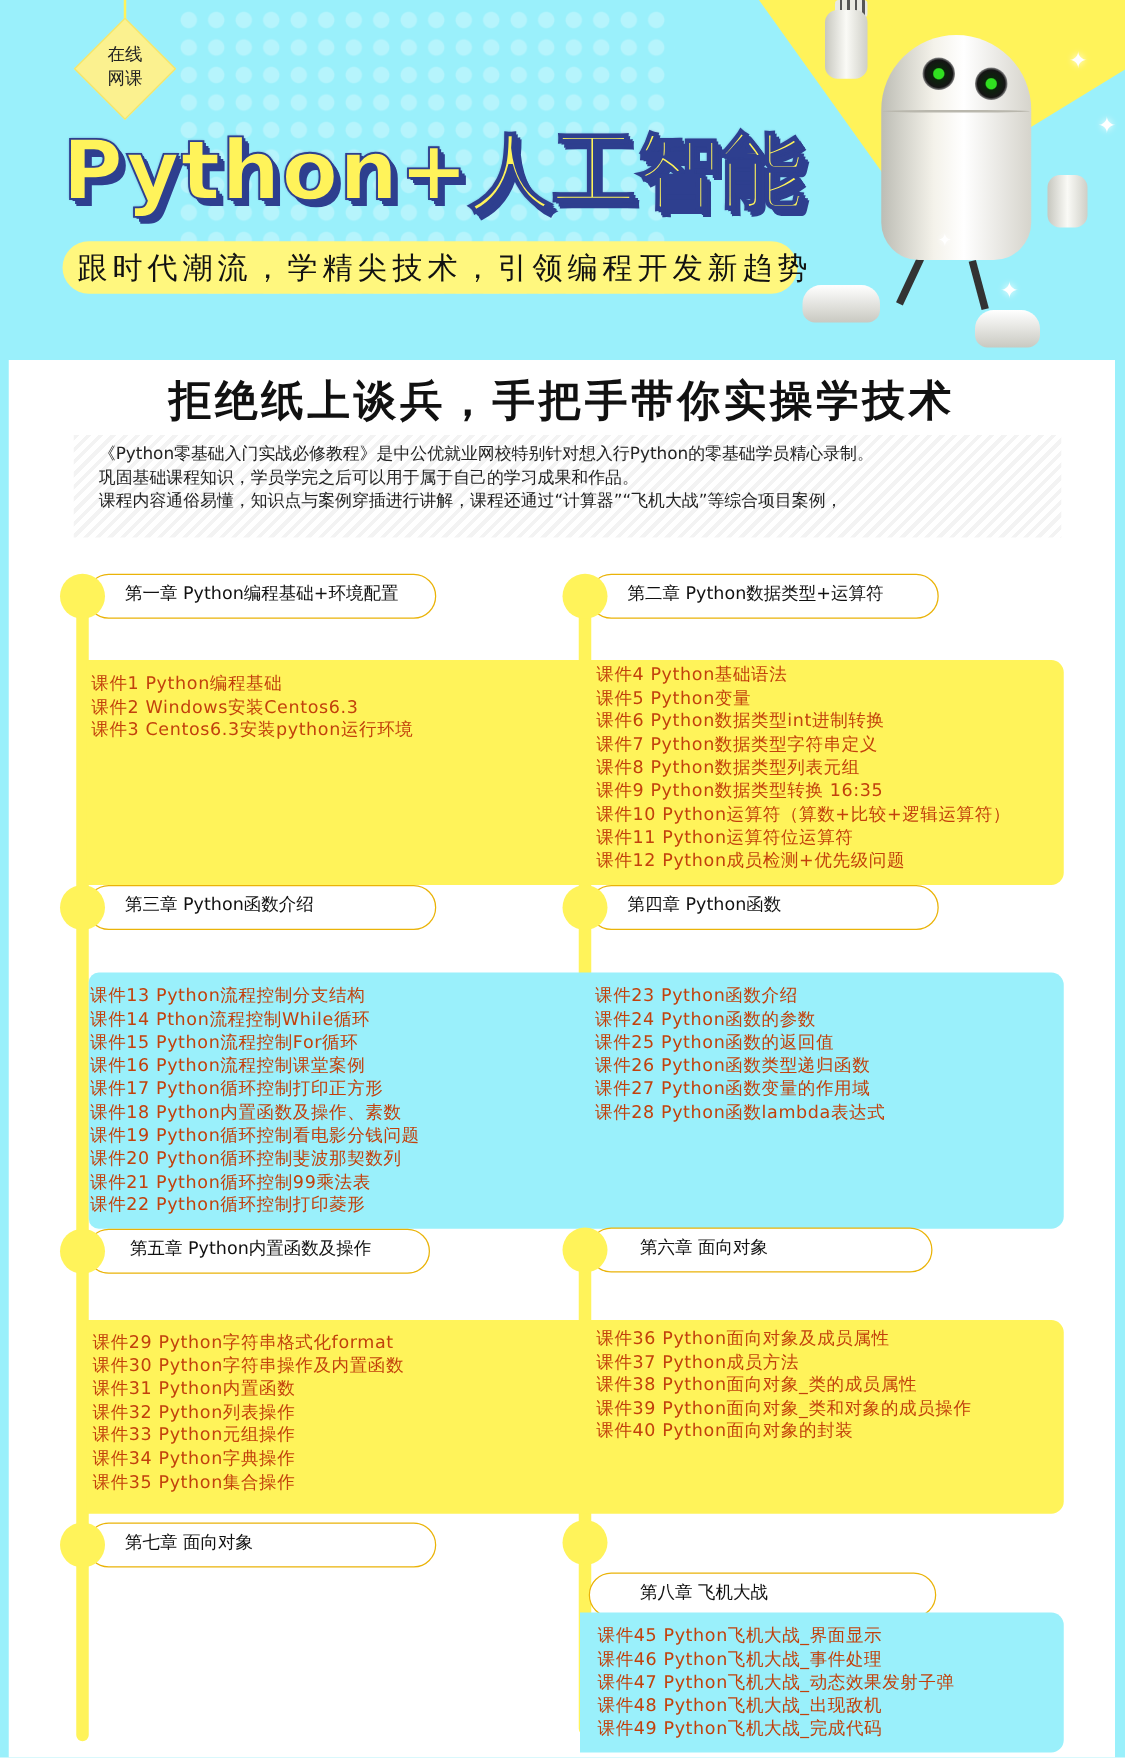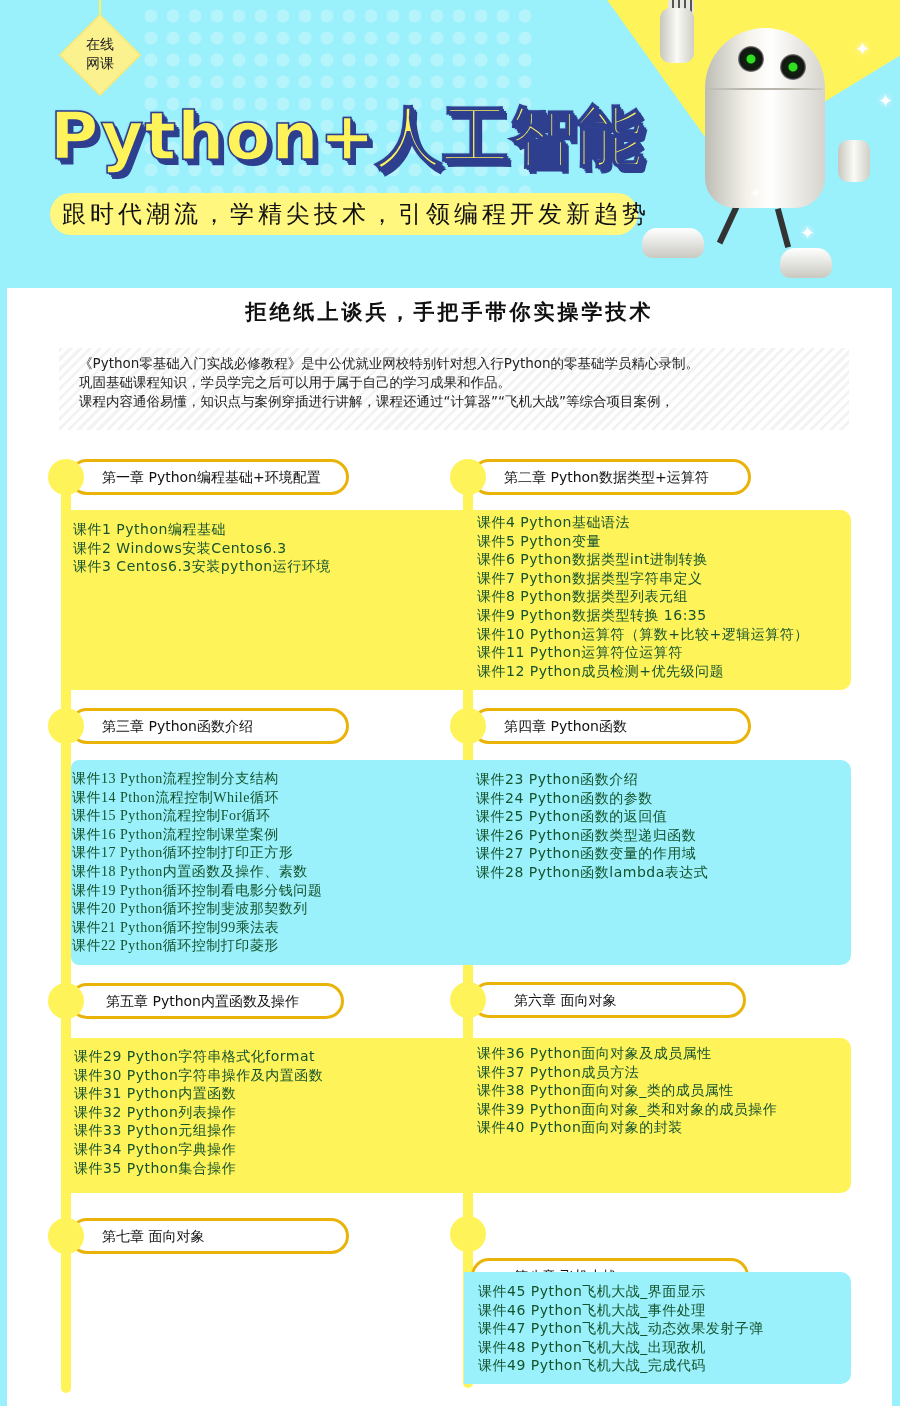--- a/index.html
+++ b/index.html
@@ -86,39 +86,39 @@
   .robot .foot.r { left: 150px; top: 248px; width: 52px; }
   .robot .leg { position: absolute; width: 6px; height: 40px; background: #333; }
   .robot .leg.l { left: 95px; top: 205px; transform: rotate(25deg); }
   .robot .leg.r { left: 150px; top: 208px; transform: rotate(-15deg); }
   .sparkle { position: absolute; color: #fff; font-size: 18px; text-shadow: 0 0 6px #fff; }
 
   
   .panel { position: absolute; left: 7px; top: 288px; width: 885px; height: 1118px; background: #fff; }
   .headline {
     position: absolute; left: 0; top: 10px; width: 885px; text-align: center;
-    font-size: 21px; letter-spacing: 3px; color: #111; font-weight: bold;
+    font-size: 34px; letter-spacing: 3px; color: #111; font-weight: bold;
   }
   .intro {
     position: absolute; left: 52px; top: 60px; width: 790px; height: 82px;
     background: repeating-linear-gradient(135deg, #f3f3f3 0 3px, #ffffff 3px 7px);
     padding: 6px 0 0 20px;
     font-size: 13.5px; line-height: 19px; color: #222;
   }
   .intro p { white-space: nowrap; }
 
   
   .vbar { position: absolute; width: 10px; background: #fff35a; border-radius: 5px; }
   .chap-pill {
     position: absolute; height: 36px; width: 280px;
-    border: 3px solid #eab308; border-radius: 18px; background: #fff;
+    border: 1px solid #eab308; border-radius: 18px; background: #fff;
     font-size: 14px; line-height: 30px; padding-left: 30px; color: #111; white-space: nowrap;
   }
   .chap-dot { position: absolute; width: 36px; height: 36px; border-radius: 50%; background: #fff35a; }
-  .box { position: absolute; font-size: 14px; line-height: 18.6px; color: #14532d; padding: 10px 0 0 6px; }
+  .box { position: absolute; font-size: 14px; line-height: 18.6px; color: #c2410c; padding: 10px 0 0 6px; margin-top: 18px; }
   .box.yellow { background: #fff35a; }
   .box.cyan { background: #9af0fb; }
   .box .item { white-space: nowrap; letter-spacing: 0.5px; }
 </style>
 </head>
 <body>
 
 <div class="banner">
   <div class="dots"></div>
   <div class="yellow-tri"></div>
@@ -189,21 +189,21 @@
     <div class="item">课件9 Python数据类型转换 16:35</div>
     <div class="item">课件10 Python运算符（算数+比较+逻辑运算符）</div>
     <div class="item">课件11 Python运算符位运算符</div>
     <div class="item">课件12 Python成员检测+优先级问题</div>
   </div>
 
   <div class="chap-pill" style="left:62px;top:420px;">
     <span>第三章 Python函数介绍</span>
   </div>
   <div class="chap-dot" style="left:41px;top:420px;"></div>
-  <div class="box cyan" style="left:64px;top:472px;width:393px;height:205px;border-radius:8px 0 0 8px;padding:10px 0 0 1px;font-family:Liberation Serif, serif;">
+  <div class="box cyan" style="left:64px;top:472px;width:393px;height:205px;border-radius:8px 0 0 8px;padding:10px 0 0 1px;">
     <div class="item">课件13 Python流程控制分支结构</div>
     <div class="item">课件14 Pthon流程控制While循环</div>
     <div class="item">课件15 Python流程控制For循环</div>
     <div class="item">课件16 Python流程控制课堂案例</div>
     <div class="item">课件17 Python循环控制打印正方形</div>
     <div class="item">课件18 Python内置函数及操作、素数</div>
     <div class="item">课件19 Python循环控制看电影分钱问题</div>
     <div class="item">课件20 Python循环控制斐波那契数列</div>
     <div class="item">课件21 Python循环控制99乘法表</div>
     <div class="item">课件22 Python循环控制打印菱形</div>

